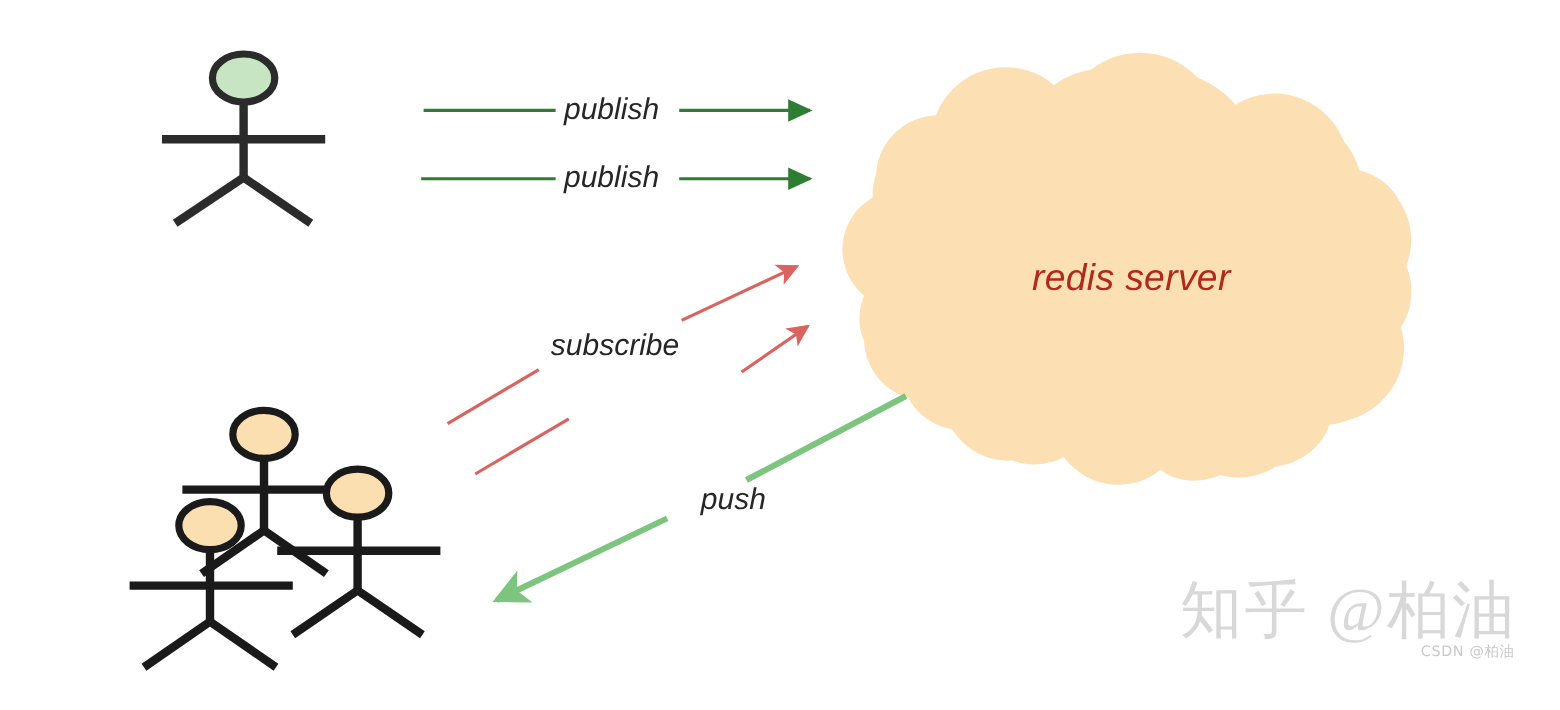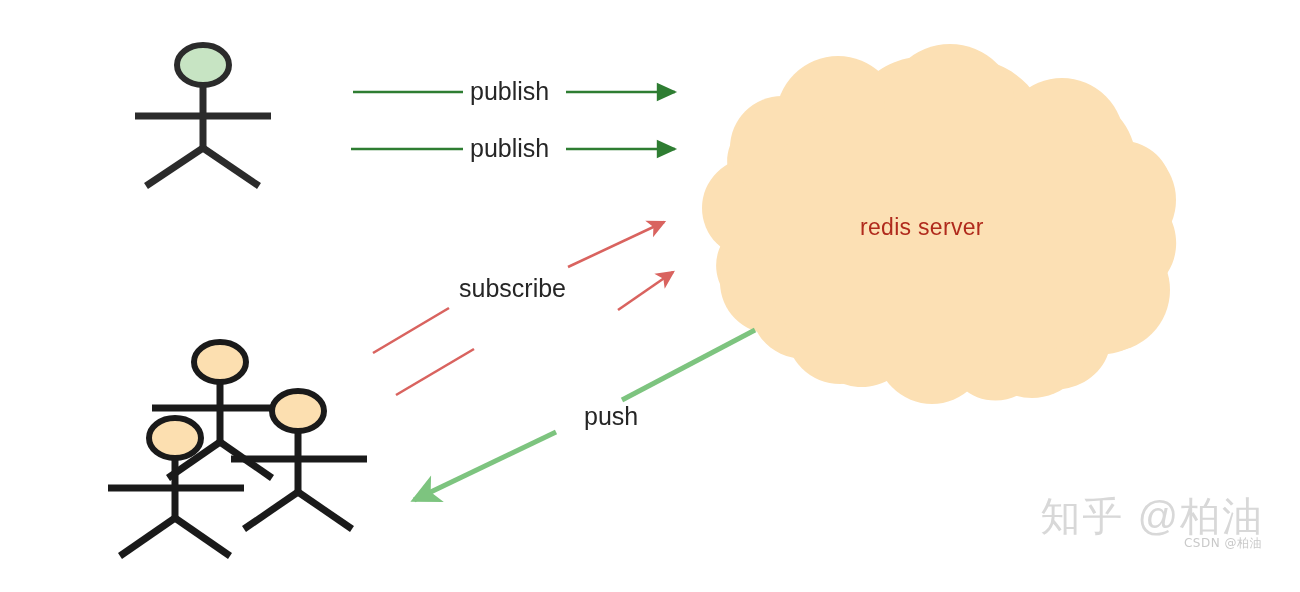--- a/index.html
+++ b/index.html
@@ -24,33 +24,34 @@
     width: 1300px;
     height: 592px;
   }
   .lbl {
     position: absolute;
     font-family: "Liberation Sans", sans-serif;
     white-space: nowrap;
     color: #262626;
     font-size: 25px;
     line-height: 1;
+    font-style: italic;
   }
   #server-label {
-    font-size: 23px;
+    font-size: 31px;
     color: #b02a1c;
     letter-spacing: 0.3px;
   }
   #wm-main {
     position: absolute;
     right: 36px;
     bottom: 48px;
-    font-size: 40px;
+    font-size: 52px;
     color: #d8d8d8;
-    font-family: Liberation Sans, sans-serif;
+    font-family: Liberation Serif, serif;
     letter-spacing: 2px;
     white-space: nowrap;
   }
   #wm-sub {
     position: absolute;
     right: 38px;
     bottom: 40px;
     font-size: 12px;
     color: #c9c9c9;
     font-family: "DejaVu Sans", sans-serif;

